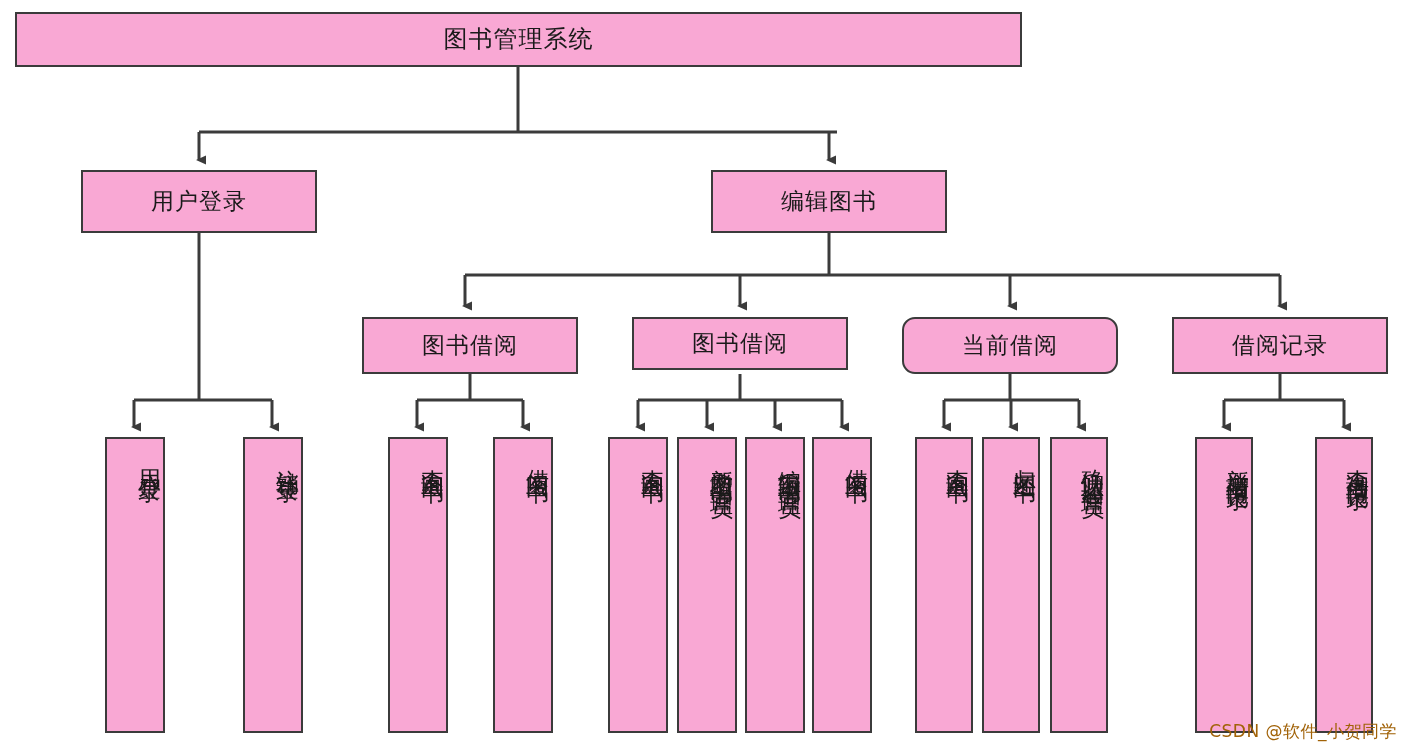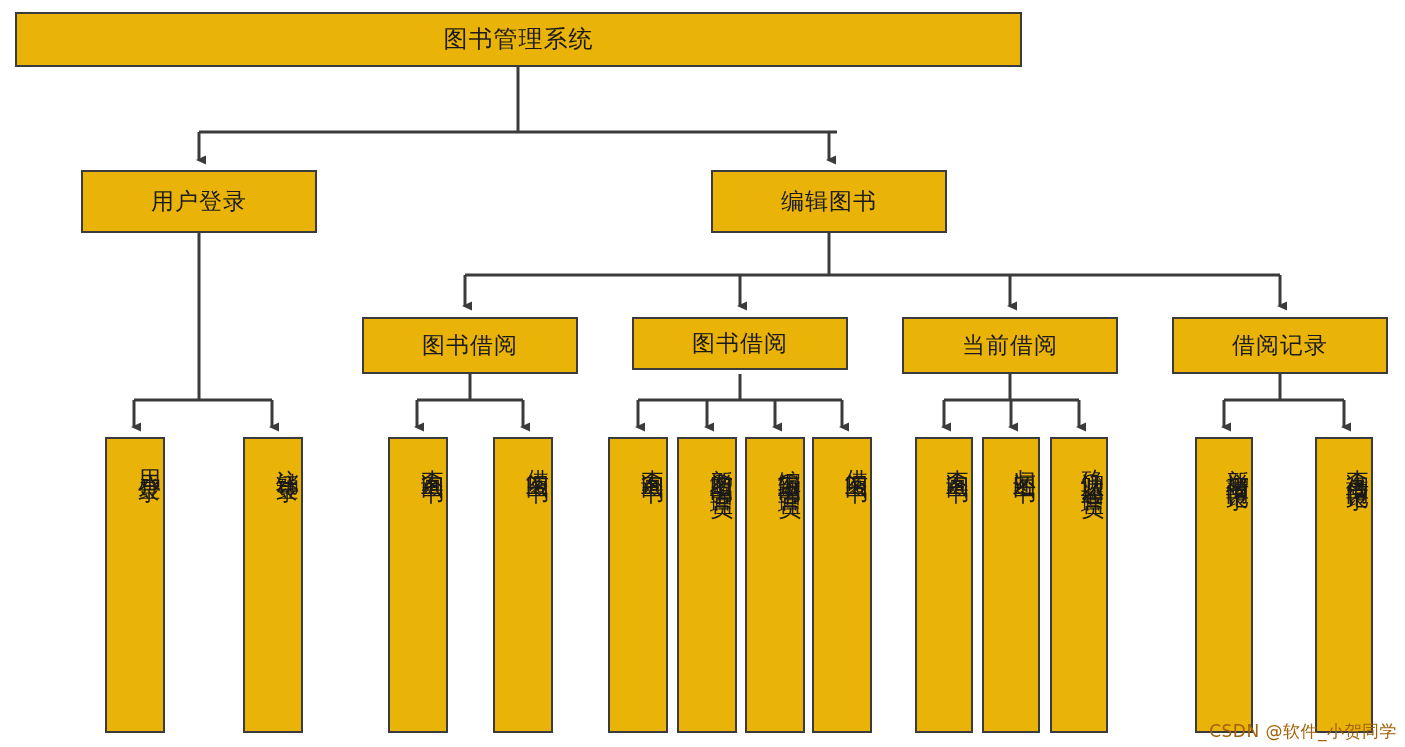--- a/index.html
+++ b/index.html
@@ -14,21 +14,21 @@
   #canvas{
     position:absolute;left:0;top:0;width:1405px;height:747px;
   }
   svg#edges{
     position:absolute;left:0;top:0;width:1405px;height:747px;
     pointer-events:none;
   }
   .node{
     position:absolute;
     box-sizing:border-box;
-    background:#eab308;
+    background:#f9a8d4;
     border:2px solid #3b3b3b;
     display:flex;
     align-items:center;
     justify-content:center;
     color:#1a1a1a;
     line-height:1.18;
     text-align:center;
   }
   .node.horiz{
     font-size:23px;
@@ -113,21 +113,21 @@
     </g>
   </svg>
 
   <div class="node root horiz" style="left:15px;top:12px;width:1007px;height:55px;">图书管理系统</div>
 
   <div class="node horiz" style="left:81px;top:170px;width:236px;height:63px;">用户登录</div>
   <div class="node horiz" style="left:711px;top:170px;width:236px;height:63px;">编辑图书</div>
 
   <div class="node horiz" style="left:362px;top:317px;width:216px;height:57px;">图书借阅</div>
   <div class="node horiz" style="left:632px;top:317px;width:216px;height:53px;">图书借阅</div>
-  <div class="node horiz" style="left:902px;top:317px;width:216px;height:57px;">当前借阅</div>
+  <div class="node horiz" style="left:902px;top:317px;width:216px;height:57px;border-radius:13px;">当前借阅</div>
   <div class="node horiz" style="left:1172px;top:317px;width:216px;height:57px;">借阅记录</div>
 
   <div class="node vert" style="left:105px;top:437px;width:60px;height:296px;">用户登录</div>
   <div class="node vert" style="left:243px;top:437px;width:60px;height:296px;">注销登录</div>
 
   <div class="node vert" style="left:388px;top:437px;width:60px;height:296px;">查询图书</div>
   <div class="node vert" style="left:493px;top:437px;width:60px;height:296px;">借阅图书</div>
 
   <div class="node vert" style="left:608px;top:437px;width:60px;height:296px;">查询图书</div>
   <div class="node vert" style="left:677px;top:437px;width:60px;height:296px;">新增图书（管理员）</div>

